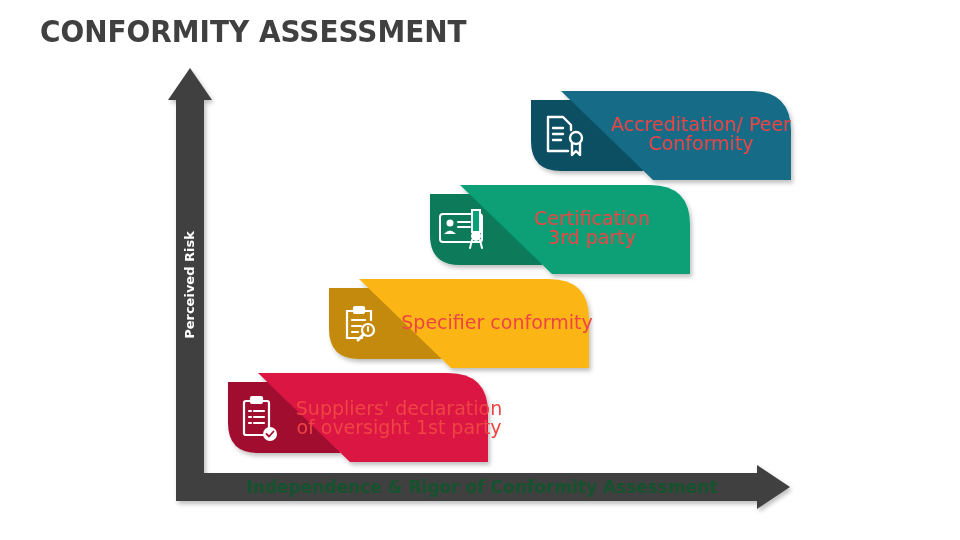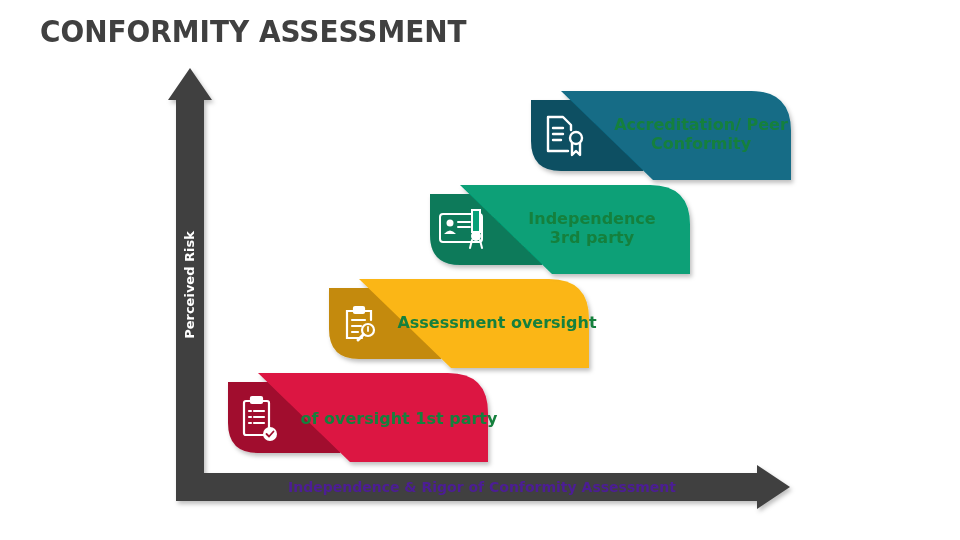--- a/index.html
+++ b/index.html
@@ -1,21 +1,21 @@
 <!DOCTYPE html>
 <html><head>
 <meta charset="utf-8">
 <style>
   html, body { margin: 0; padding: 0; }
   body { width: 960px; height: 540px; background: #ffffff; position: relative; overflow: hidden; font-family: "Liberation Sans", sans-serif; }
   .title { position: absolute; left: 40px; top: 14px; font-size: 30px; font-weight: bold; color: #404040; letter-spacing: 0px; font-family: "DejaVu Sans", sans-serif; transform: scaleX(0.93); transform-origin: left; }
   svg.canvas { position: absolute; left: 0; top: 0; }
   .y-label { position: absolute; left: 189px; top: 285px; transform: translate(-50%, -50%) rotate(-90deg); color: #fff; font-weight: bold; font-size: 13px; white-space: nowrap; font-family: "DejaVu Sans", sans-serif; }
-  .x-label { position: absolute; left: 482px; top: 487px; transform: translate(-50%, -50%); color: #4c1d95; font-weight: bold; font-size: 14px; white-space: nowrap; font-family: "DejaVu Sans", sans-serif; }
-  .step-text { position: absolute; color: #15803d; font-size: 16px; text-align: center; line-height: 19px; transform: translate(-50%, -50%); white-space: nowrap; font-family: "DejaVu Sans", sans-serif; font-weight: bold; }
+  .x-label { position: absolute; left: 482px; top: 487px; transform: translate(-50%, -50%); color: #14532d; font-weight: bold; font-size: 17px; white-space: nowrap; font-family: "DejaVu Sans", sans-serif; }
+  .step-text { position: absolute; color: #ef4444; font-size: 19px; text-align: center; line-height: 19px; transform: translate(-50%, -50%); white-space: nowrap; font-family: "DejaVu Sans", sans-serif; }
   .step-text span { display: block; }
 </style>
 </head>
 <body>
 
 <div class="title">CONFORMITY ASSESSMENT</div>
 
 <svg class="canvas" width="960" height="540" viewBox="0 0 960 540">
   <defs>
     <filter id="sh" x="-10%" y="-10%" width="130%" height="130%">
@@ -90,25 +90,26 @@
     <line x1="553" y1="140" x2="561" y2="140"></line>
     <circle cx="576" cy="138" r="6"></circle>
     <path d="M572,143 L572,155 L576,151 L580,155 L580,143"></path>
   </g>
 </svg>
 
 <div class="y-label">Perceived Risk</div>
 <div class="x-label">Independence &amp; Rigor of Conformity Assessment</div>
 
 <div class="step-text" style="left:399px; top:418px;">
+  <span>Suppliers' declaration</span>
   <span>of oversight 1st party</span>
 </div>
 <div class="step-text" style="left:497px; top:322px;">
-  <span>Assessment oversight</span>
+  <span>Specifier conformity</span>
 </div>
 <div class="step-text" style="left:592px; top:228px;">
-  <span>Independence</span>
+  <span>Certification</span>
   <span>3rd party</span>
 </div>
 <div class="step-text" style="left:701px; top:134px;">
   <span>Accreditation/ Peer</span>
   <span>Conformity</span>
 </div>
 
 </body></html>

